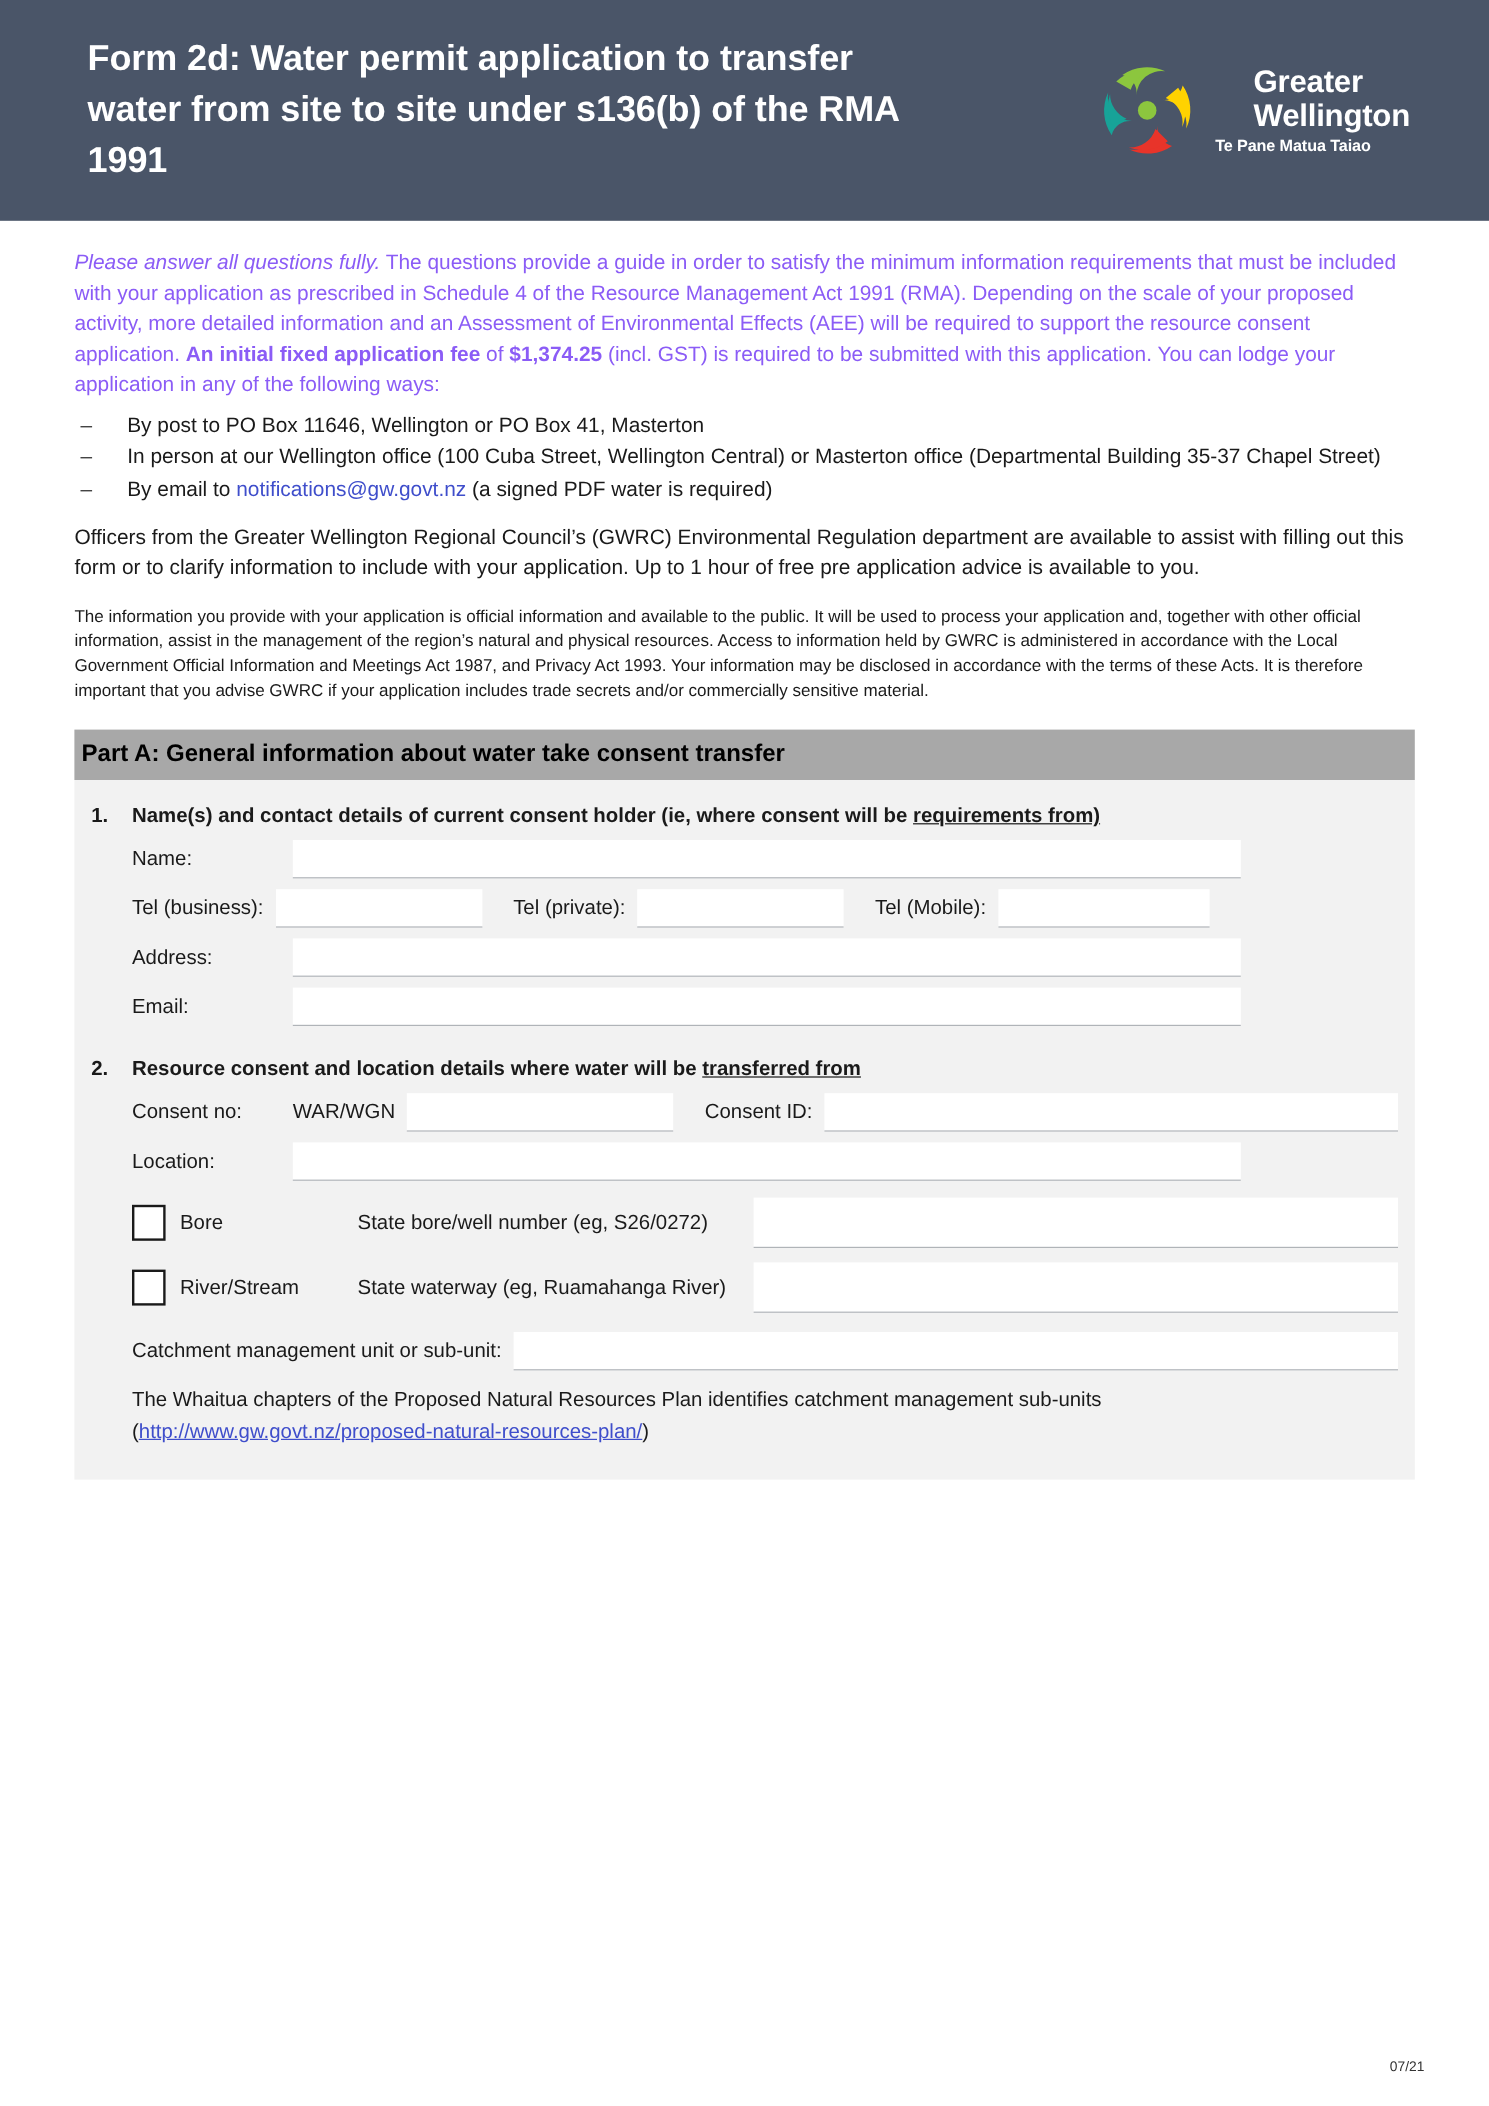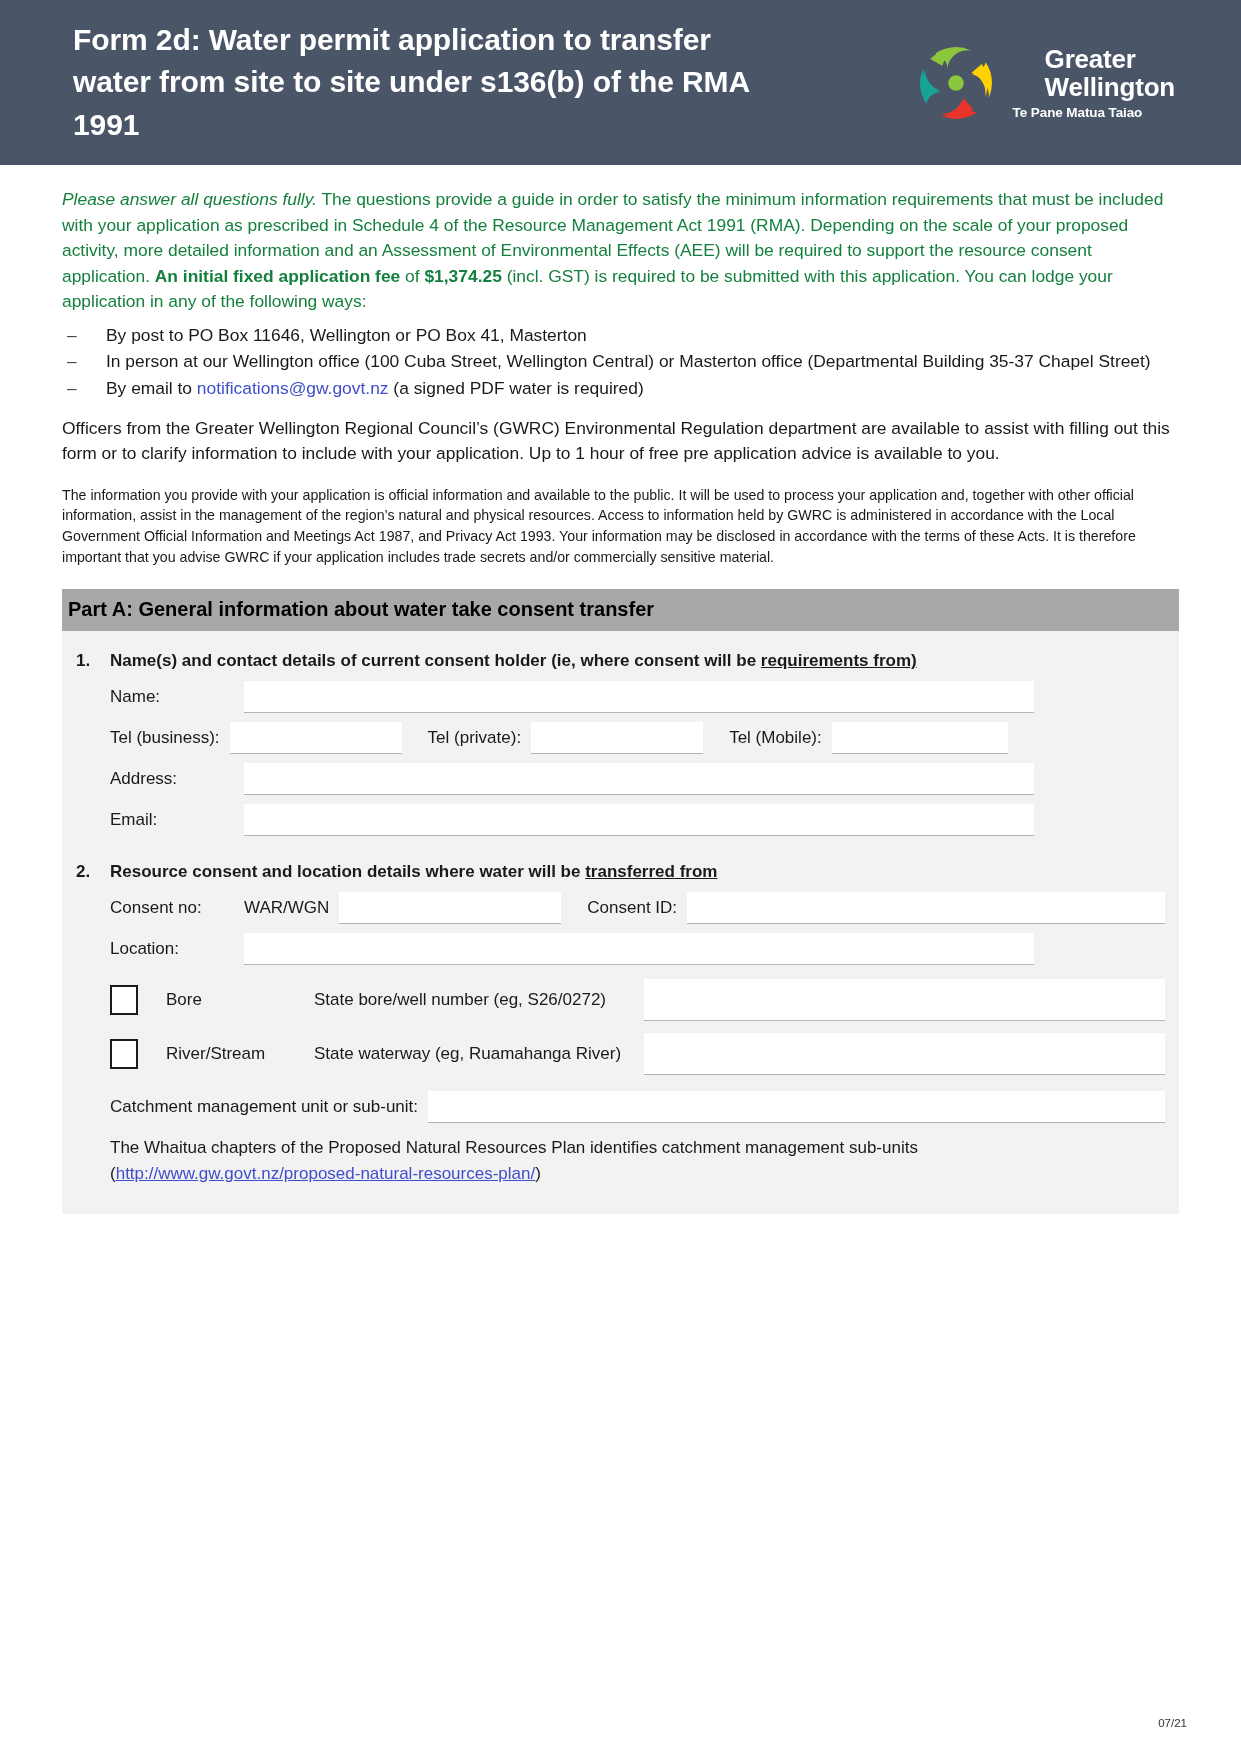--- a/index.html
+++ b/index.html
@@ -12,21 +12,21 @@
     height: 1755px;
     position: relative;
     font-family: "Liberation Sans", sans-serif;
     color: #1a1a1a;
     overflow: hidden;
   }
 
   
   .header {
     background: #4a5568;
-    height: 165px;
+    height: 184px;
     display: flex;
     align-items: center;
     justify-content: space-between;
     padding: 0 38px 0 73px;
     box-sizing: border-box;
   }
   .header-title {
     color: #ffffff;
     font-size: 30px;
     font-weight: bold;
@@ -63,21 +63,21 @@
 
   
   .content {
     padding: 22px 62px 0 62px;
     box-sizing: border-box;
   }
   p.intro {
     font-size: 17.4px;
     line-height: 1.47;
     margin: 0 0 6px 0;
-    color: #15803d;
+    color: #8b5cf6;
   }
   p.intro .ital { font-style: italic; }
   p.intro .bold { font-weight: bold; }
 
   ul.lodge {
     list-style: none;
     margin: 8px 0 10px 0;
     padding: 0;
   }
   ul.lodge li {
@@ -171,21 +171,21 @@
   .checkbox {
     width: 28px;
     height: 30px;
     border: 2px solid #1a1a1a;
     background: #ffffff;
     box-sizing: border-box;
     flex: 0 0 28px;
   }
   .chk-label {
     font-size: 17px;
-    padding-left: 28px;
+    padding-left: 12px;
     width: 148px;
     flex: 0 0 148px;
   }
   .chk-hint {
     font-size: 17px;
     width: 330px;
     flex: 0 0 330px;
   }
   .catch-row {
     display: flex;

